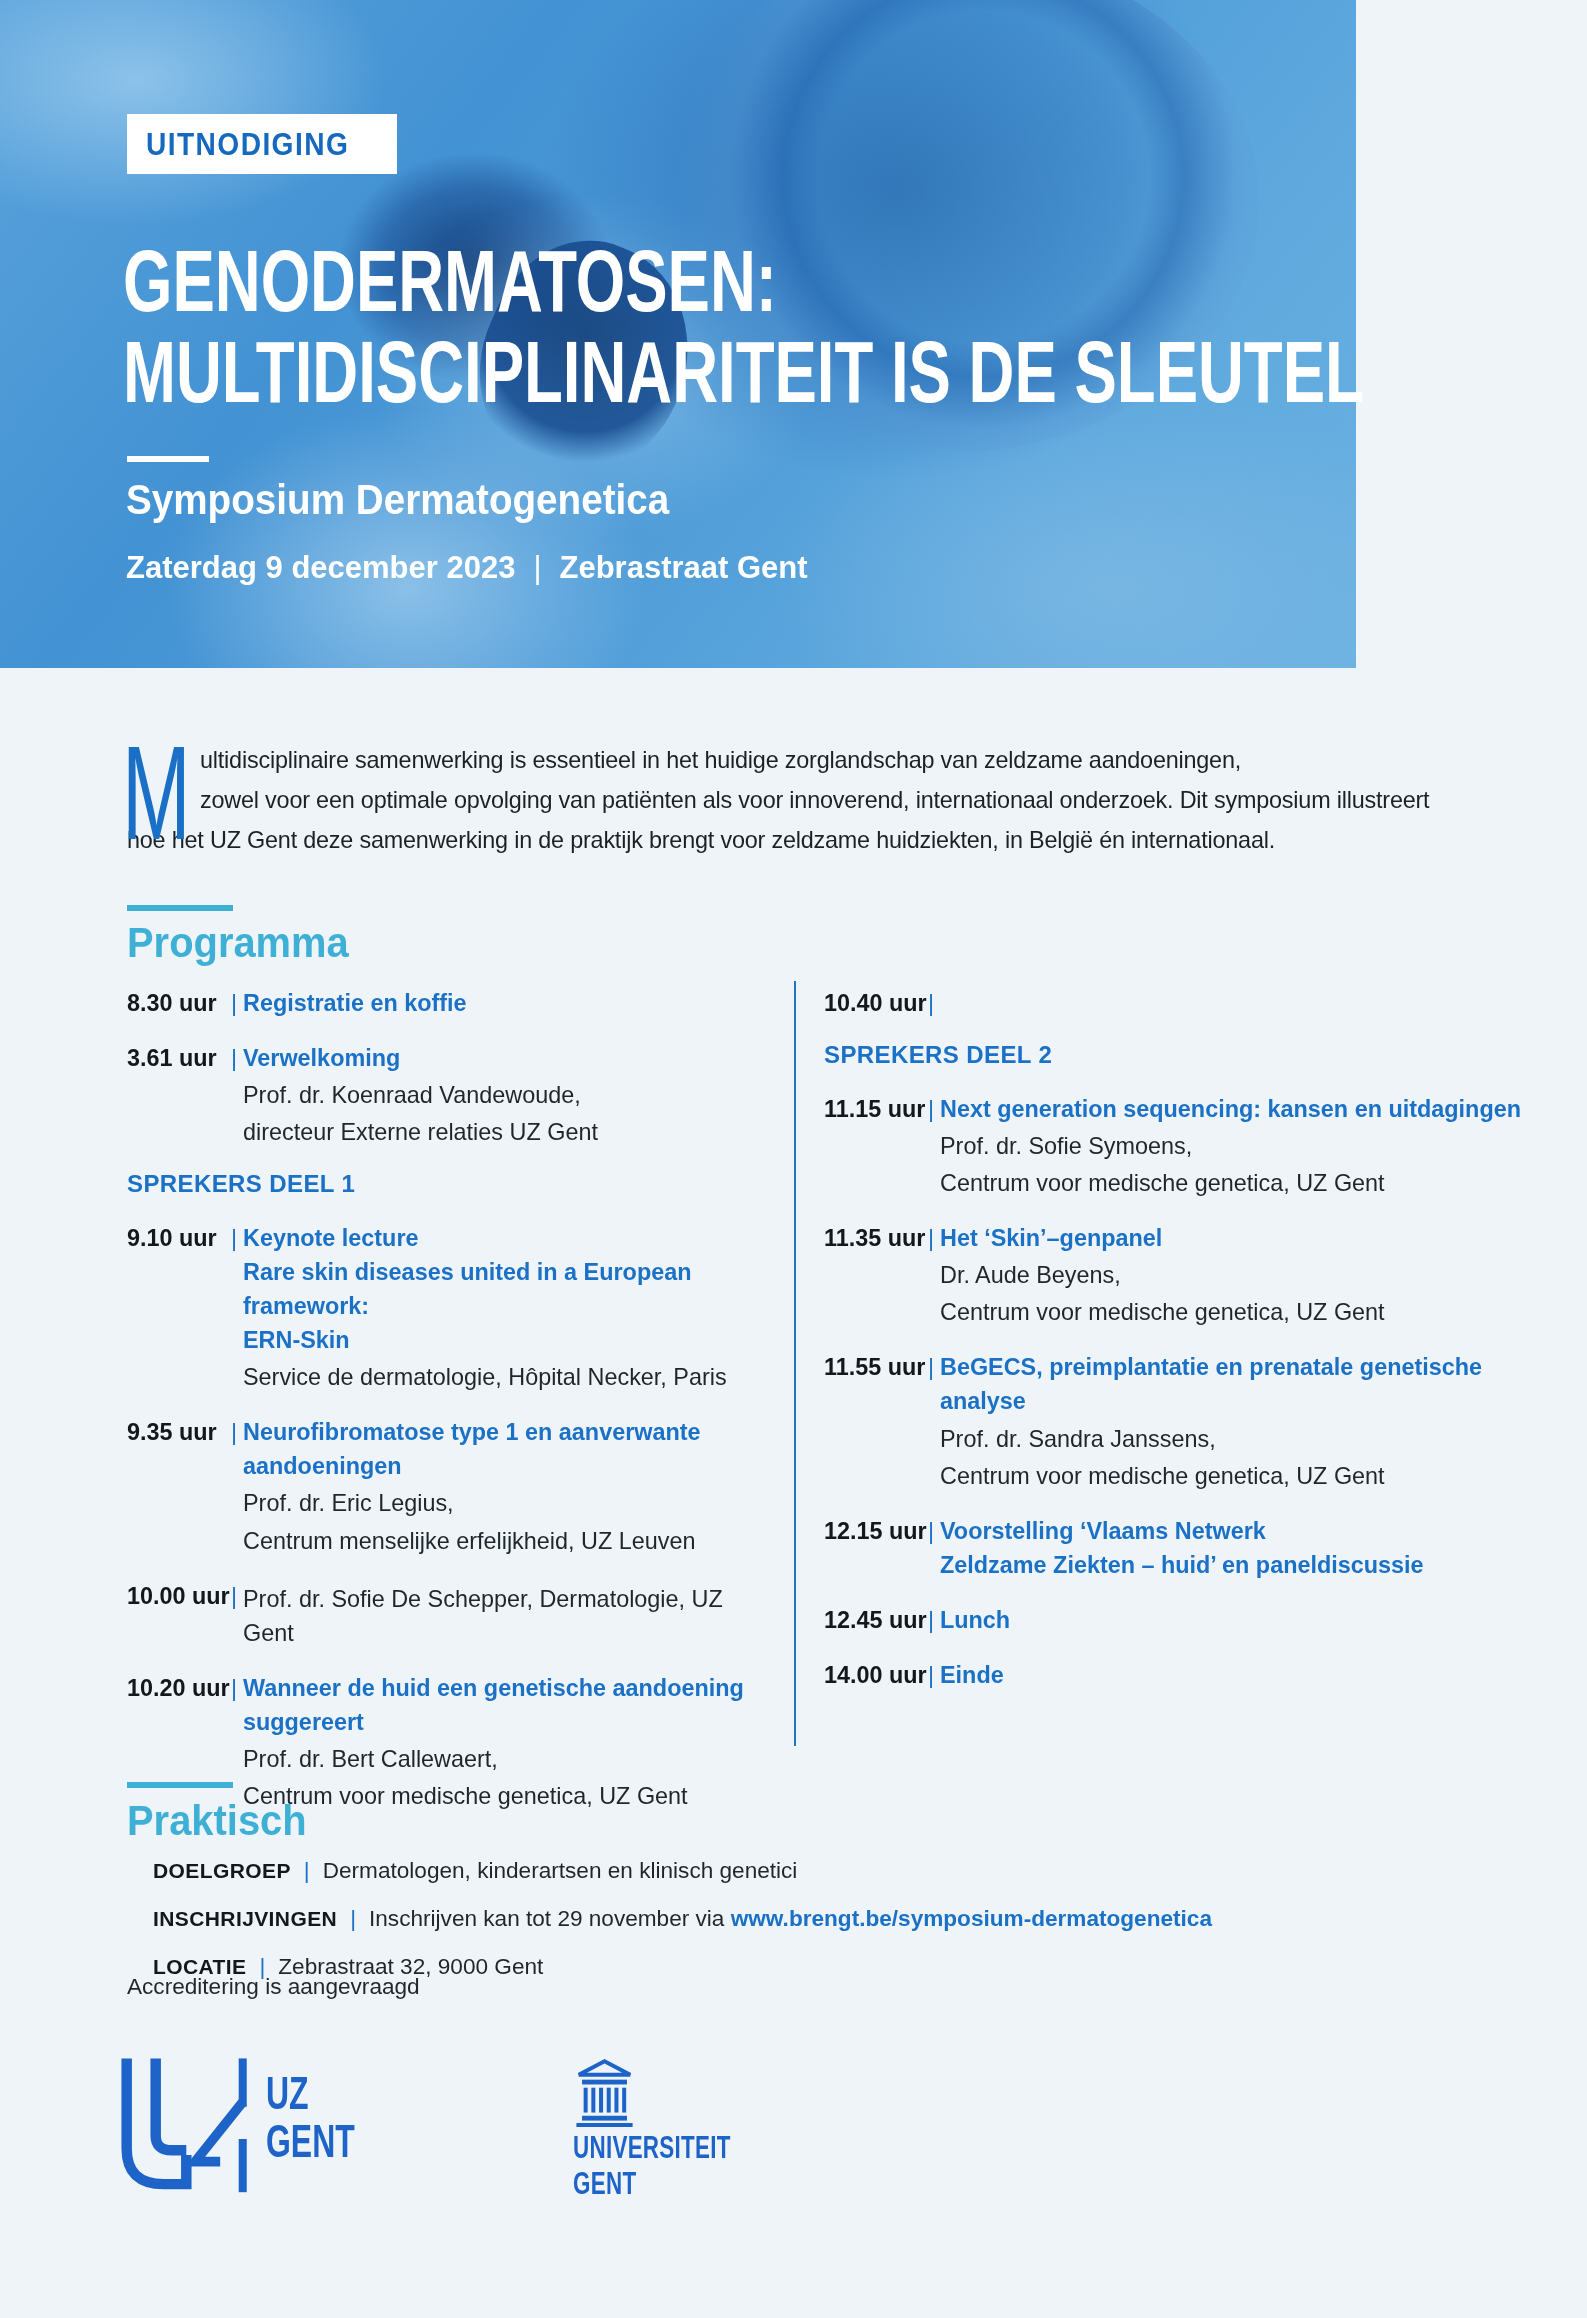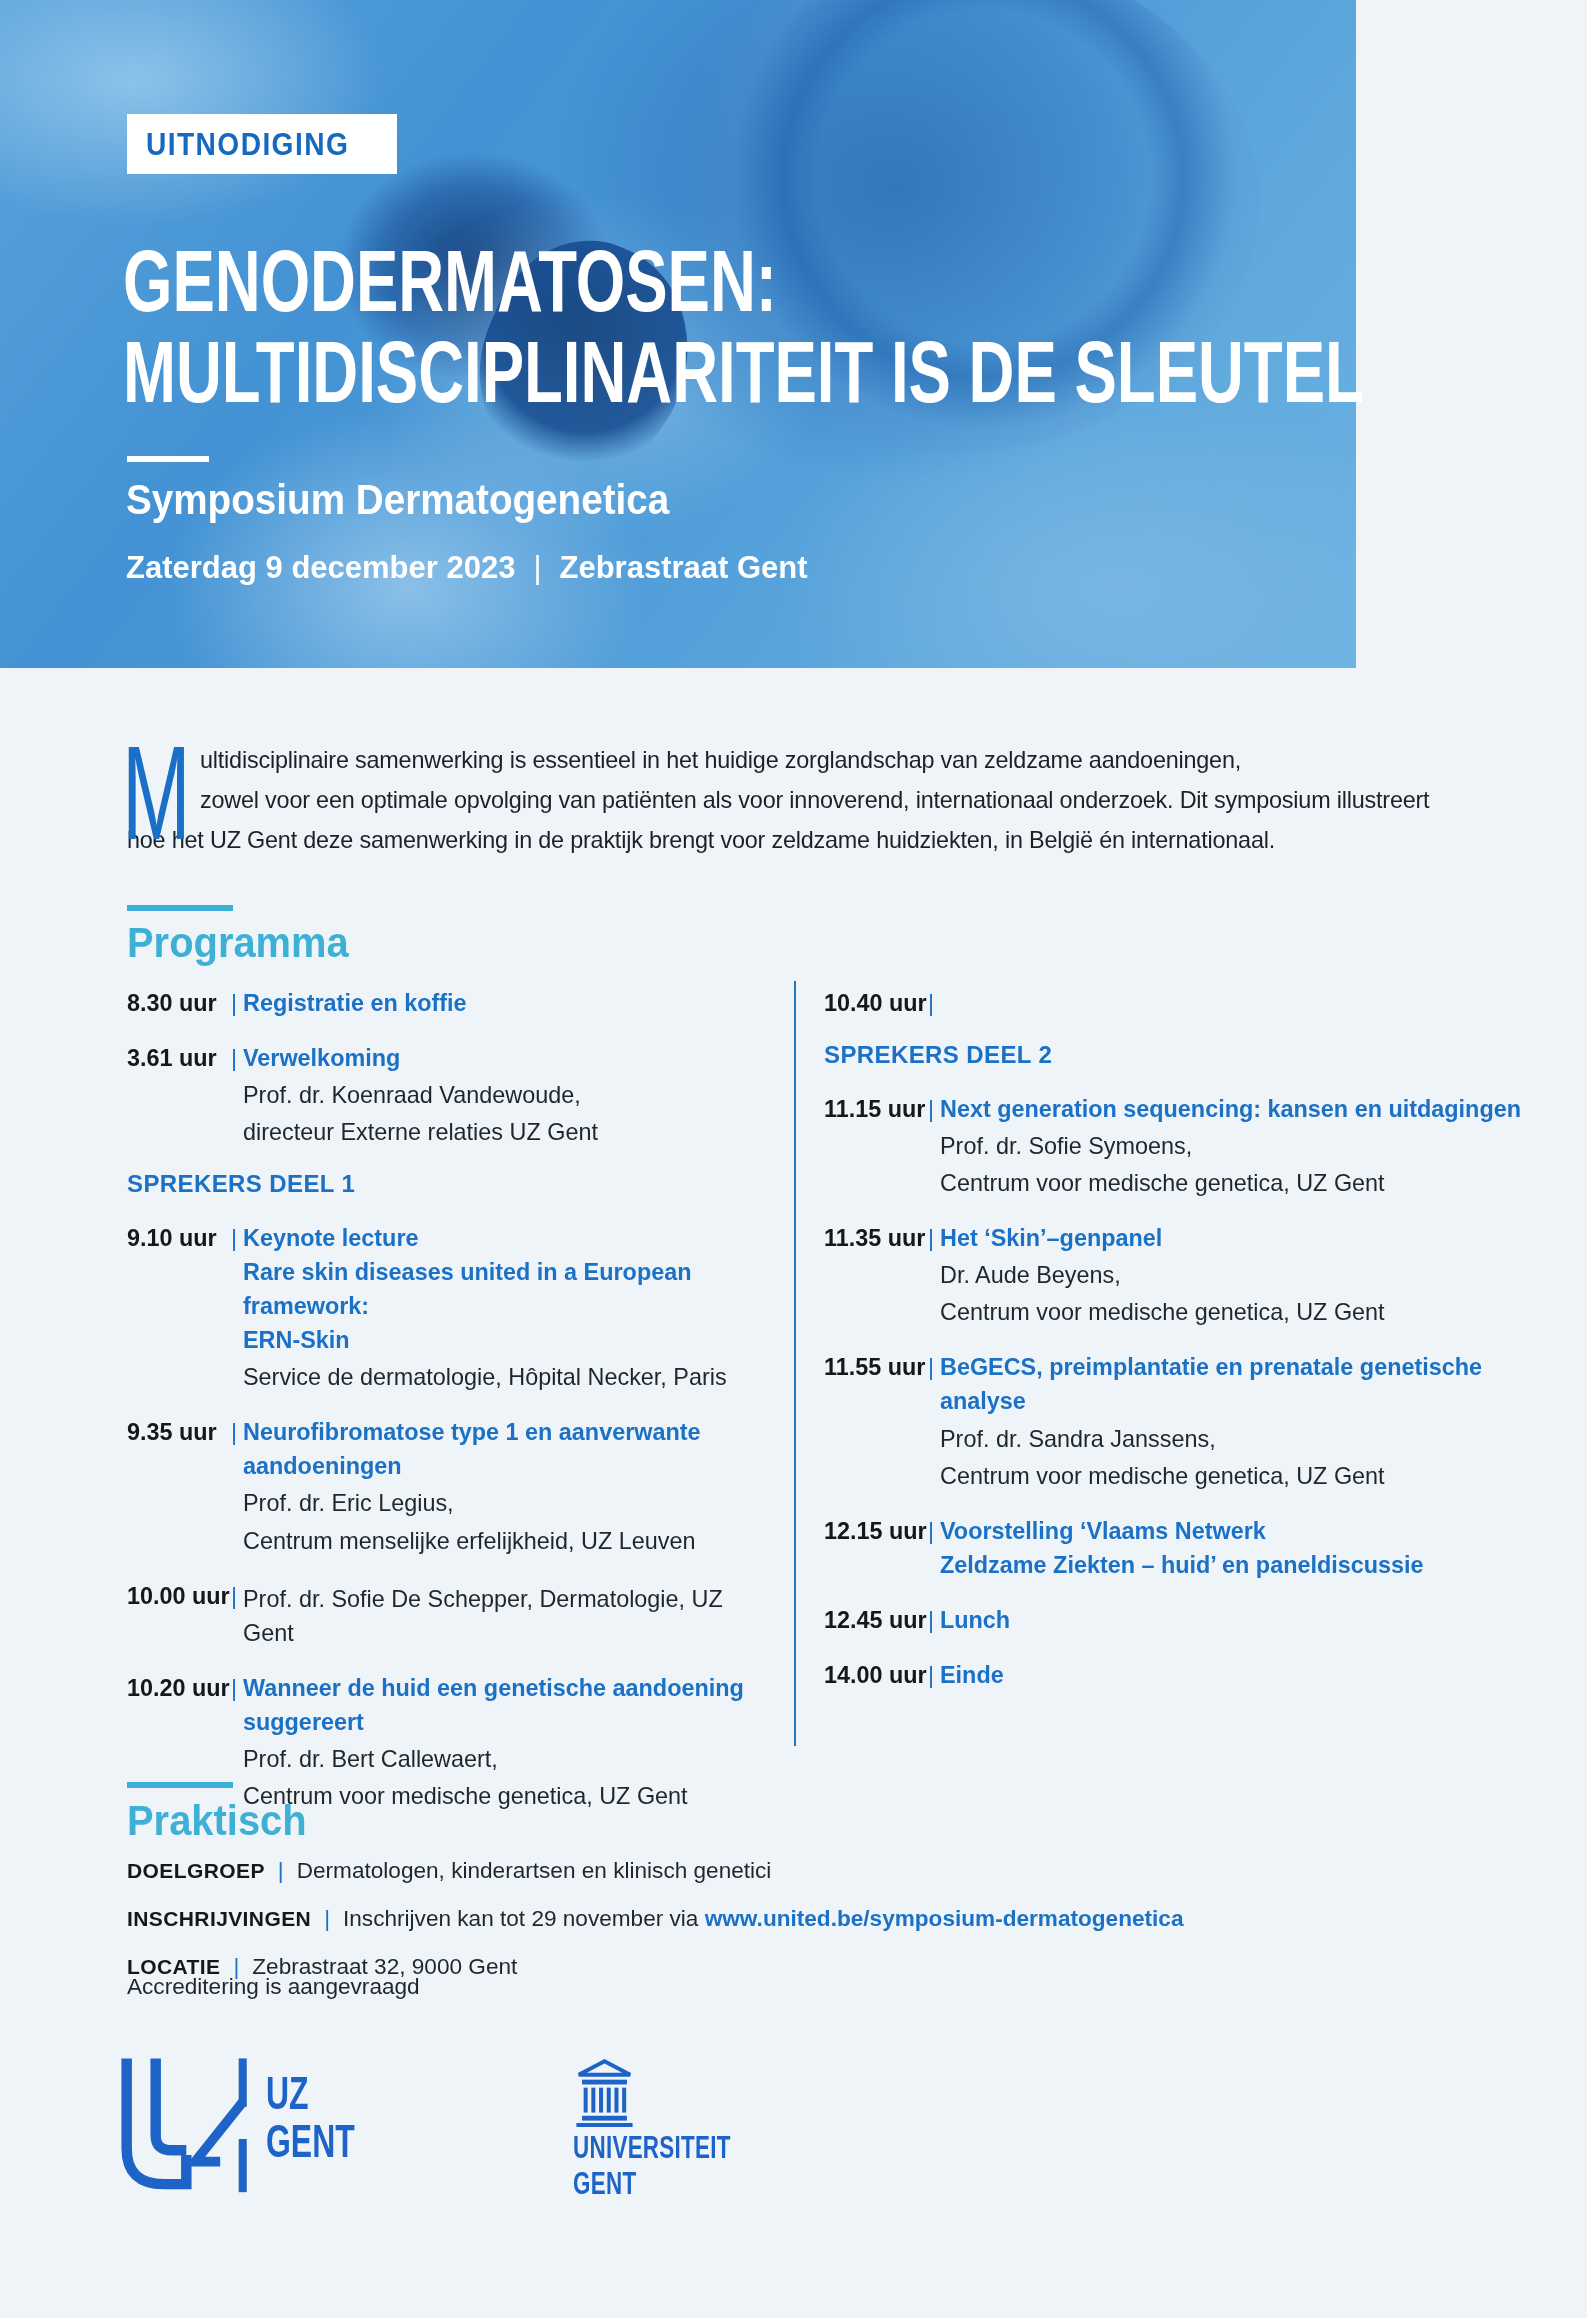--- a/index.html
+++ b/index.html
@@ -57,21 +57,21 @@
   .col.right{left:824px;width:734px;}
   .vdivider{position:absolute;left:794px;top:981px;width:1.6px;height:765px;background:#2273c0;}
   .prog-item{display:grid;grid-template-columns:98px 18px 1fr;margin-bottom:21px;}
   .prog-time{color:#14181c;font-weight:bold;font-size:23.4px;line-height:34px;white-space:nowrap;}
   .prog-pipe{color:#1a71c6;font-size:23.4px;line-height:34px;text-align:center;}
   .prog-title{color:#1a71c6;font-weight:bold;font-size:23.4px;line-height:34px;}
   .prog-detail{grid-column:3;color:#1f262c;font-size:23.4px;line-height:34px;padding-top:3.2px;}
   .prog-heading{color:#1a71c6;font-weight:bold;font-size:24px;letter-spacing:0.4px;margin:9.7px 0 22.6px 0;}
   
   .prak-rows{position:absolute;left:127px;top:1855px;width:1371px;}
-  .prak-row{display:flex;align-items:baseline;margin-bottom:17px;font-size:22.6px;line-height:31px;}
+  .prak-row{display:flex;align-items:baseline;margin-bottom:17px;font-size:22.6px;line-height:31px;margin-left:26px;}
   .prak-label{color:#14181c;font-weight:bold;font-size:21px;letter-spacing:0.4px;white-space:nowrap;}
   .prak-pipe{color:#1a71c6;padding:0 13px;}
   .prak-value{color:#1f262c;white-space:nowrap;}
   .prak-link{color:#1a71c6;font-weight:bold;text-decoration:none;}
   .prak-note{position:absolute;left:127px;top:1974px;color:#1f262c;font-size:22.6px;}
   
   .uz-logo{position:absolute;left:117px;top:2055px;}
   .uz-text{position:absolute;left:266px;top:2069px;color:#1e64c8;font-weight:bold;font-size:47px;line-height:48px;
     transform:scaleX(.68);transform-origin:left top;}
   .ug-icon{position:absolute;left:572px;top:2058px;}
@@ -229,21 +229,21 @@
 <div class="sec-head" style="left:127px;top:1797px;">Praktisch</div>
 <div class="prak-rows" id="prak-rows">
     <div class="prak-row">
       <span class="prak-label">DOELGROEP</span>
       <span class="prak-pipe">|</span>
       <span class="prak-value">Dermatologen, kinderartsen en klinisch genetici</span>
     </div>
     <div class="prak-row">
       <span class="prak-label">INSCHRIJVINGEN</span>
       <span class="prak-pipe">|</span>
-      <span class="prak-value">Inschrijven kan tot 29 november via <a class="prak-link" href="#">www.united.be/symposium-dermatogenetica</a></span>
+      <span class="prak-value">Inschrijven kan tot 29 november via <a class="prak-link" href="#">www.brengt.be/symposium-dermatogenetica</a></span>
     </div>
     <div class="prak-row">
       <span class="prak-label">LOCATIE</span>
       <span class="prak-pipe">|</span>
       <span class="prak-value">Zebrastraat 32, 9000 Gent</span>
     </div>
   </div>
 <div class="prak-note">Accreditering is aangevraagd</div>
 
 <div class="uz-logo">

